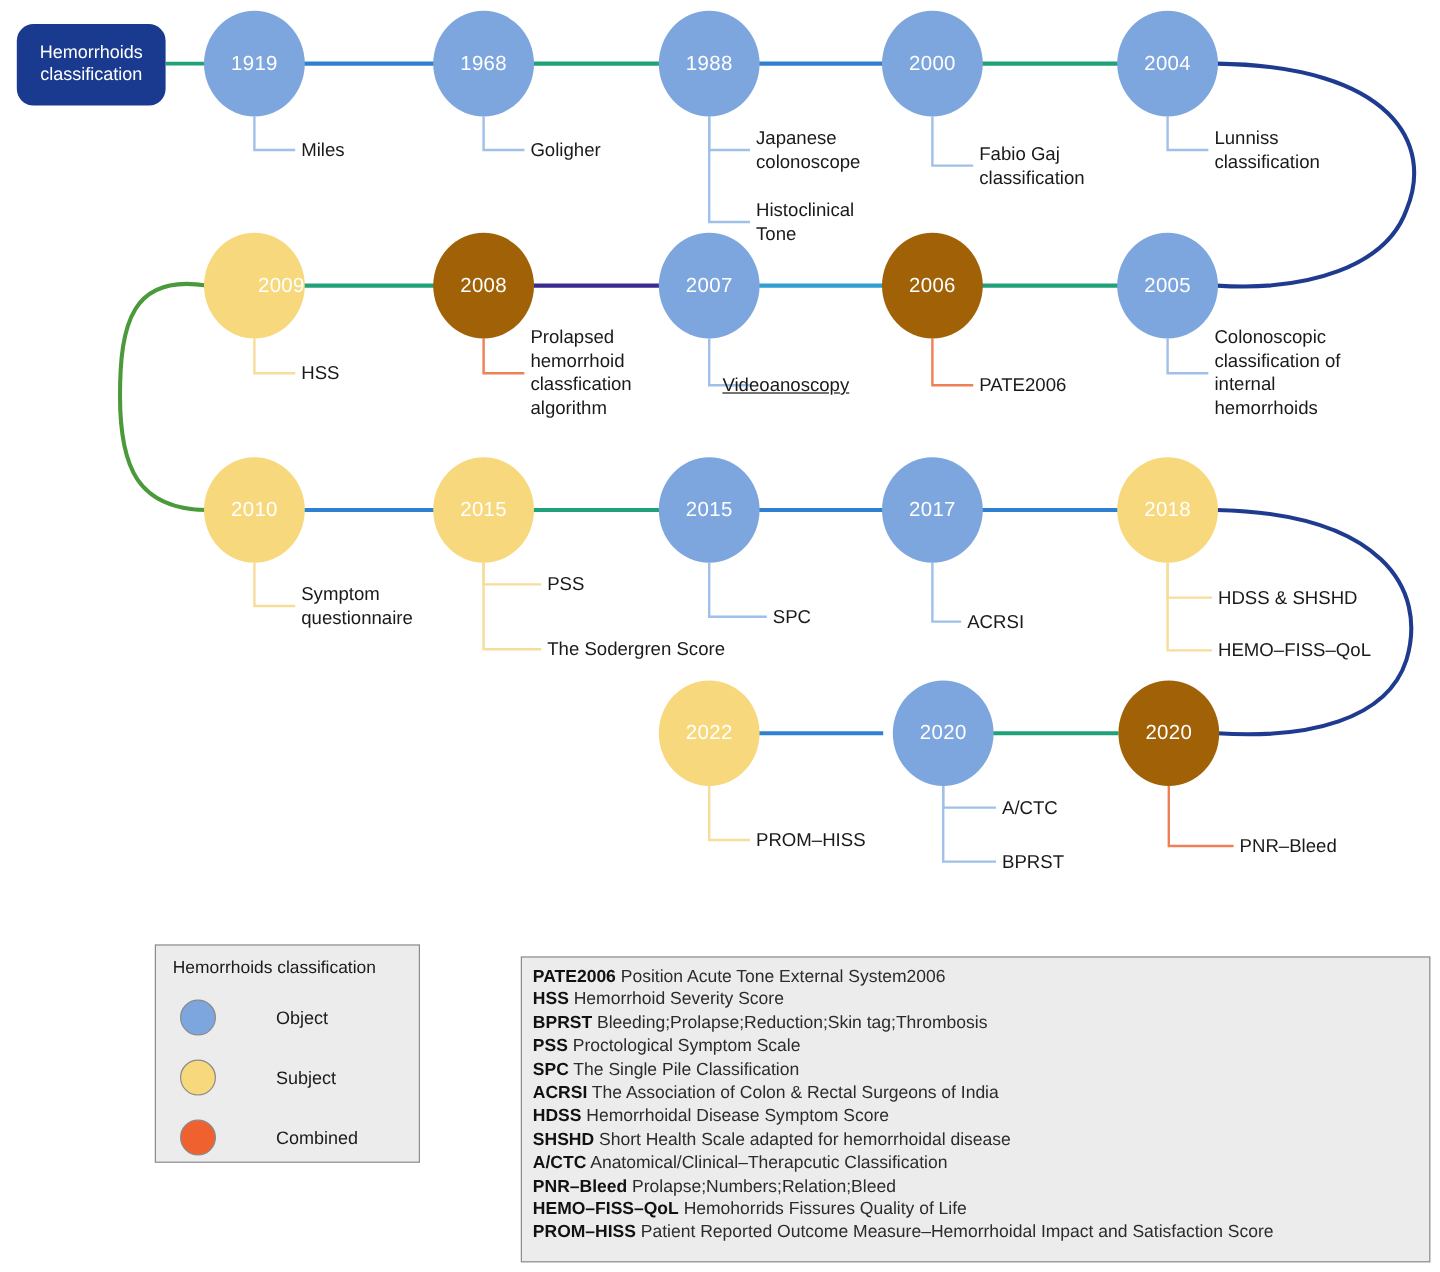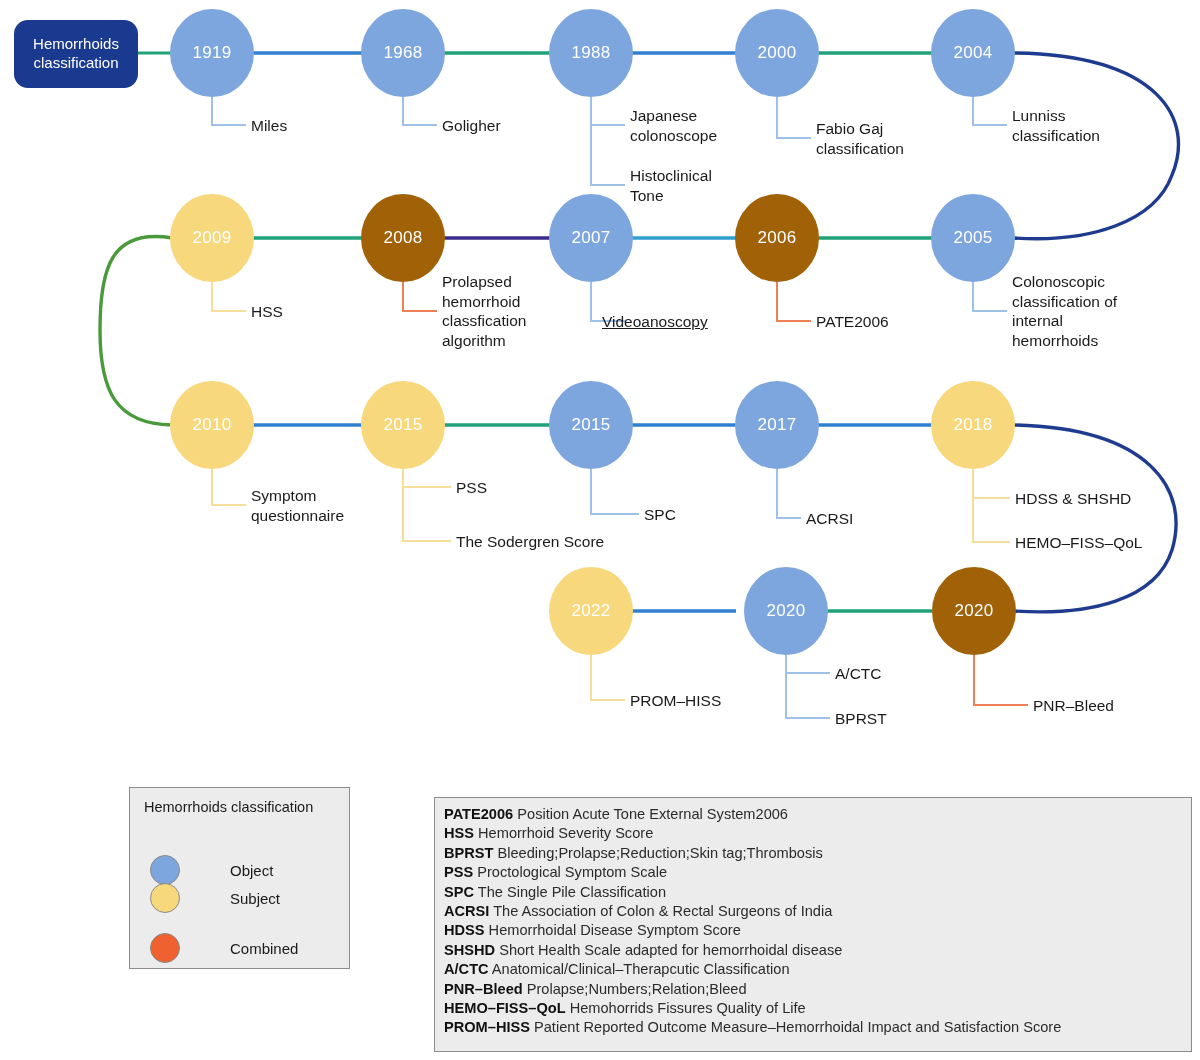--- a/index.html
+++ b/index.html
@@ -135,21 +135,21 @@
   <div class="lbl" style="left:442px;top:116px;">Goligher</div>
   <div class="lbl" style="left:630px;top:106px;">Japanese
 colonoscope</div>
   <div class="lbl" style="left:630px;top:166px;">Histoclinical
 Tone</div>
   <div class="lbl" style="left:816px;top:119px;">Fabio Gaj
 classification</div>
   <div class="lbl" style="left:1012px;top:106px;">Lunniss
 classification</div>
 
-  <div class="node subject" style="left:170px;top:194px;width:84px;height:88px;">
+  <div class="node subject" style="left:170px;top:194px;width:84px;height:88px;justify-content:flex-end;">
       <span>2009</span>
     </div>
   <div class="node combined" style="left:361px;top:194px;width:84px;height:88px;">
       <span>2008</span>
     </div>
   <div class="node object" style="left:549px;top:194px;width:84px;height:88px;">
       <span>2007</span>
     </div>
   <div class="node combined" style="left:735px;top:194px;width:84px;height:88px;">
       <span>2006</span>
@@ -205,21 +205,21 @@
       <span>2020</span>
     </div>
 
   <div class="lbl" style="left:630px;top:691px;">PROM–HISS</div>
   <div class="lbl" style="left:835px;top:664px;">A/CTC</div>
   <div class="lbl" style="left:835px;top:709px;">BPRST</div>
   <div class="lbl" style="left:1033px;top:696px;">PNR–Bleed</div>
 
   <div class="legend">
     <div class="legend-title">Hemorrhoids classification</div>
-    <div class="legend-row" style="top:45px;margin-top:22px;">
+    <div class="legend-row" style="top:45px;">
       <span class="legend-dot" style="background:#7ea6de;"></span>
       <span class="legend-text">Object</span>
     </div>
     <div class="legend-row" style="top:95px;">
       <span class="legend-dot" style="background:#f8d87c;"></span>
       <span class="legend-text">Subject</span>
     </div>
     <div class="legend-row" style="top:145px;">
       <span class="legend-dot" style="background:#ef6230;"></span>
       <span class="legend-text">Combined</span>

